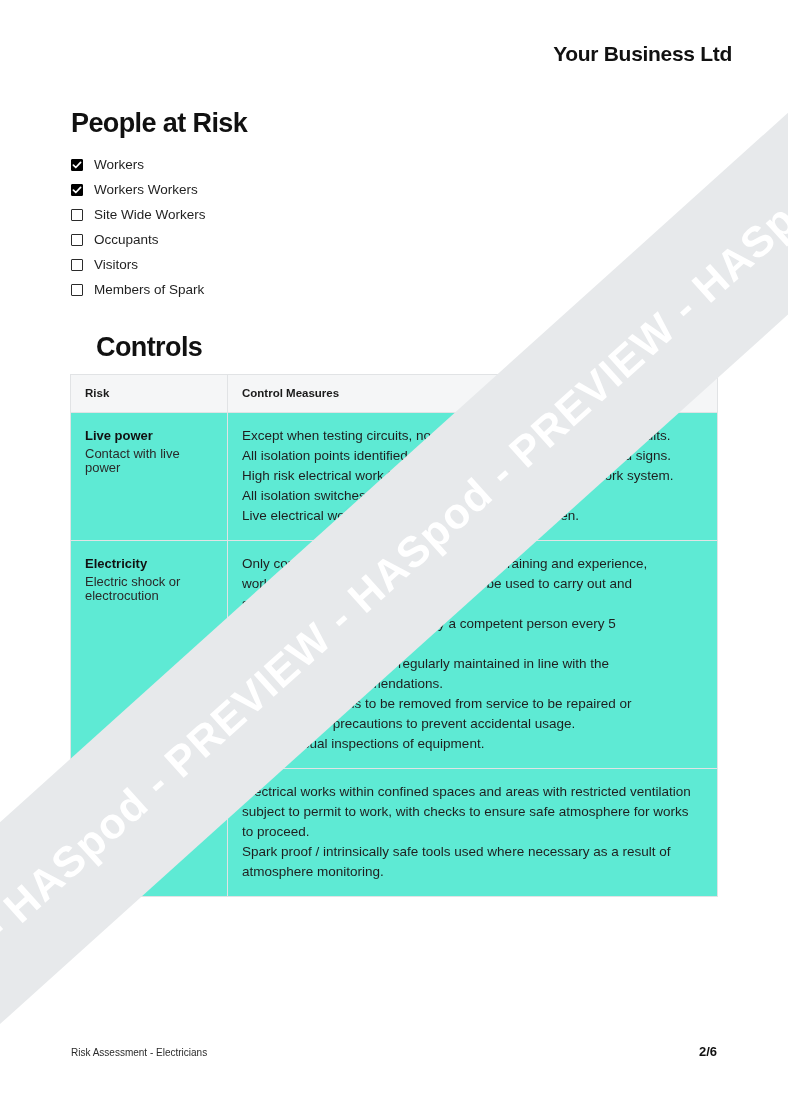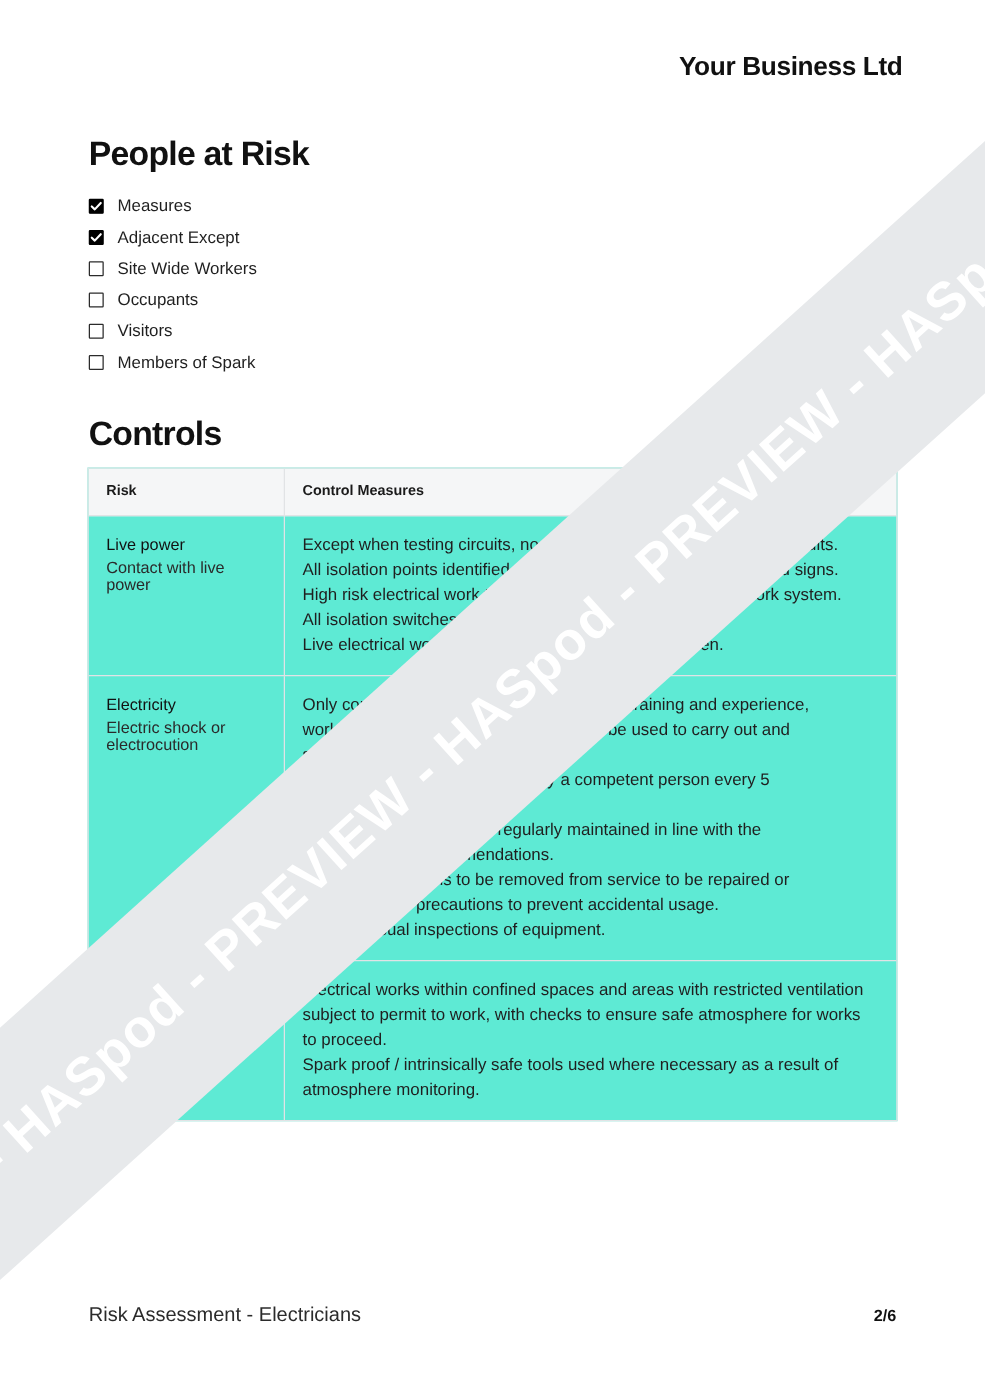--- a/index.html
+++ b/index.html
@@ -48,40 +48,40 @@
     font-size: 43px;
     font-weight: bold;
     color: #ffffff;
     letter-spacing: 1px;
   }
 
   
   .company-header {
     position: absolute;
     top: 42px;
-    right: 66px;
+    right: 56px;
     font-size: 21px;
     font-weight: bold;
     letter-spacing: -0.3px;
     color: #111111;
     z-index: 2;
   }
 
   
   .section-heading {
     position: absolute;
     left: 71px;
     font-size: 27px;
     font-weight: bold;
     letter-spacing: -0.6px;
     color: #111111;
     z-index: 2;
   }
   #heading-people { top: 108px; }
-  #heading-controls { top: 332px; }
+  #heading-controls { top: 332px; margin-left: 25px; }
 
   
   .checkbox-list {
     position: absolute;
     left: 71px;
     top: 152px;
     z-index: 2;
   }
   .checkbox-row {
     display: flex;
@@ -146,21 +146,21 @@
     padding: 13px 14px 14px 14px;
     border-bottom: 1px solid #e1e3e5;
   }
   .controls-table tr:last-child td { border-bottom: none; }
   .controls-table td.col-risk {
     width: 128px;
     border-right: 1px solid #e1e3e5;
   }
   .risk-title {
     font-size: 13px;
-    font-weight: normal;
+    font-weight: bold;
     color: #111111;
     line-height: 20px;
     margin-bottom: 1px;
   }
   .risk-sub {
     font-size: 13px;
     color: #2a2a2a;
     line-height: 14px;
   }
   .measure-line {
@@ -183,21 +183,21 @@
     position: absolute;
     left: 71px;
     right: 71px;
     top: 1044px;
     display: flex;
     justify-content: space-between;
     align-items: baseline;
     z-index: 2;
   }
   .footer-title {
-    font-size: 16px;
+    font-size: 10px;
     color: #2b2b2b;
   }
   .footer-page {
     font-size: 13px;
     font-weight: bold;
     color: #111111;
   }
 </style>
 </head>
 <body>
@@ -208,29 +208,29 @@
 
   <div class="section-heading" id="heading-people">People at Risk</div>
 
   <div class="checkbox-list" id="people-list">
       <div class="checkbox-row">
         <span class="checkbox-box checked">
           <svg width="10" height="10" viewBox="0 0 10 10">
             <path d="M1.4 5.2 L3.8 7.5 L8.6 2.4" fill="none" stroke="#ffffff" stroke-width="1.7" stroke-linecap="round" stroke-linejoin="round"></path>
           </svg>
         </span>
-        <span class="checkbox-label">Measures</span>
+        <span class="checkbox-label">Workers</span>
       </div>
       <div class="checkbox-row">
         <span class="checkbox-box checked">
           <svg width="10" height="10" viewBox="0 0 10 10">
             <path d="M1.4 5.2 L3.8 7.5 L8.6 2.4" fill="none" stroke="#ffffff" stroke-width="1.7" stroke-linecap="round" stroke-linejoin="round"></path>
           </svg>
         </span>
-        <span class="checkbox-label">Adjacent Except</span>
+        <span class="checkbox-label">Workers Workers</span>
       </div>
       <div class="checkbox-row">
         <span class="checkbox-box"></span>
         <span class="checkbox-label">Site Wide Workers</span>
       </div>
       <div class="checkbox-row">
         <span class="checkbox-box"></span>
         <span class="checkbox-label">Occupants</span>
       </div>
       <div class="checkbox-row">

